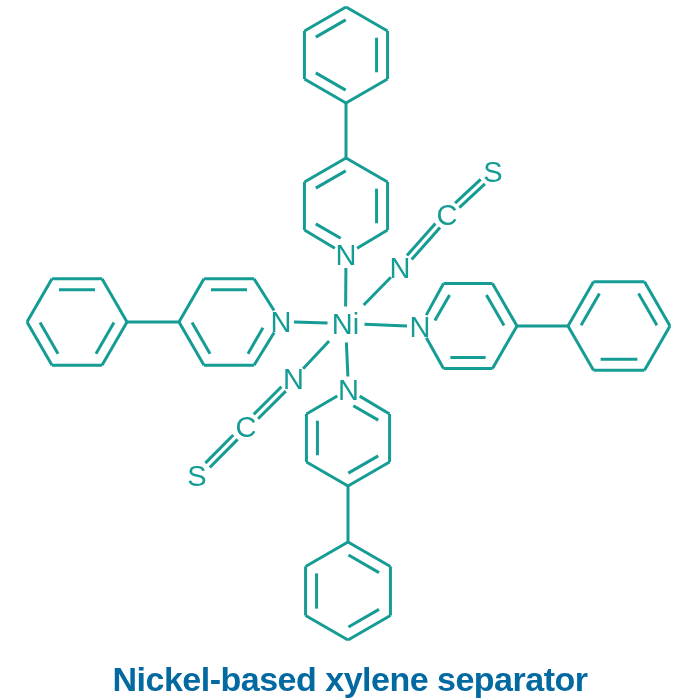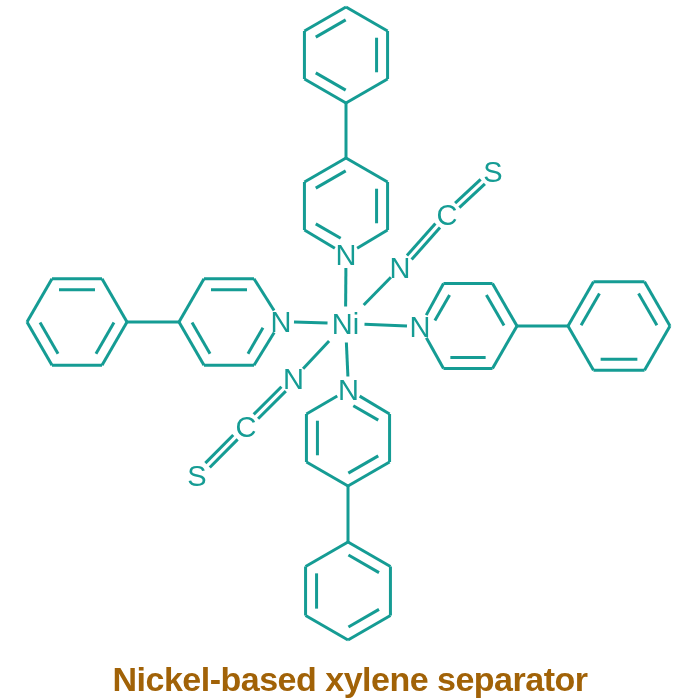--- a/index.html
+++ b/index.html
@@ -12,21 +12,21 @@
     font-family: "Liberation Sans", "DejaVu Sans", sans-serif;
   }
   .caption {
     position: absolute;
     left: 0;
     top: 660px;
     width: 700px;
     text-align: center;
     font-size: 34px;
     font-weight: bold;
-    color: #a16207;
+    color: #0369a1;
     letter-spacing: -0.5px;
   }
   svg { position: absolute; left: 0; top: 0; }
 </style>
 </head>
 <body>
 
 <div class="canvas">
   <svg id="mol" width="700" height="700" viewBox="0 0 700 700">
       <line x1="346" y1="7" x2="387.56921938165306" y2="31.000000000000004" stroke="#159c94" stroke-width="3"></line>

